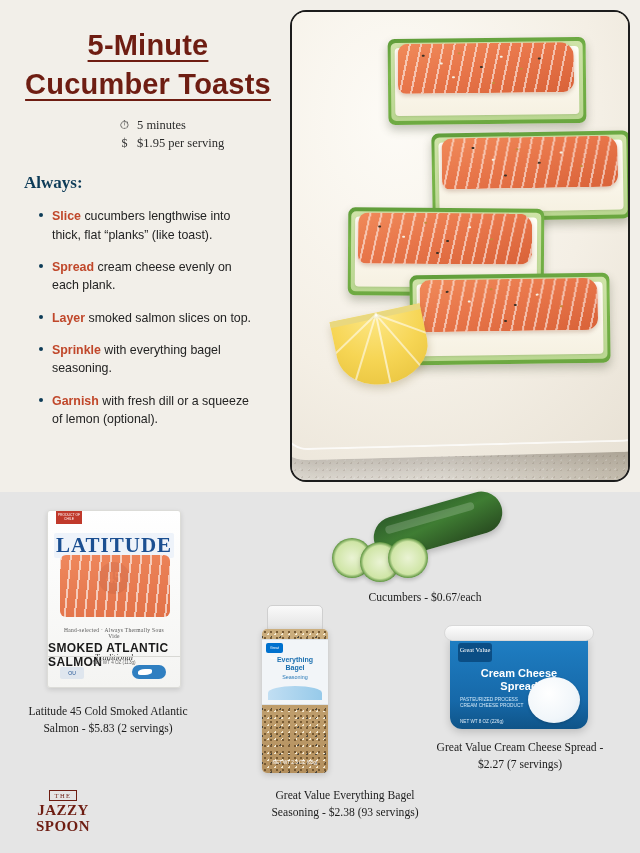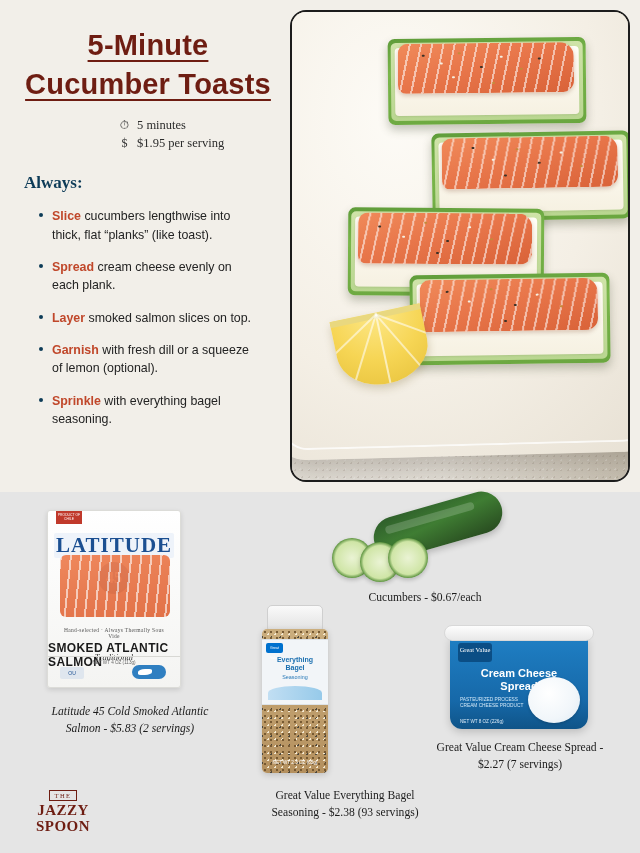--- a/index.html
+++ b/index.html
@@ -346,21 +346,21 @@
     background: #dfe6ee;
     font-size: 5px; color: #1b4f91;
     text-align: center; line-height: 12px;
   }
   .pack .wt {
     position: absolute;
     left: 0; right: 0; bottom: 22px;
     text-align: center;
     font-size: 4.6px; color: #666;
   }
-  .cap-salmon { position: absolute; left: 26px; top: 212px; width: 208px; font-style: italic; }
+  .cap-salmon { position: absolute; left: 4px; top: 212px; width: 208px; }
 
   
   .cuke-grp { position: absolute; left: 330px; top: 4px; width: 200px; height: 88px; }
   .cuke-big {
     position: absolute;
     left: 42px; top: 8px;
     width: 132px; height: 42px;
     border-radius: 21px;
     background: linear-gradient(170deg, #2d5c2a 0%, #3f7d33 45%, #27491f 100%);
     transform: rotate(-16deg);
@@ -581,24 +581,24 @@
       <li>
         <span class="kw">Slice</span><span> cucumbers lengthwise into thick, flat “planks” (like toast).</span>
       </li>
       <li>
         <span class="kw">Spread</span><span> cream cheese evenly on each plank.</span>
       </li>
       <li>
         <span class="kw">Layer</span><span> smoked salmon slices on top.</span>
       </li>
       <li>
-        <span class="kw">Garnish</span><span> with fresh dill or a squeeze of lemon (optional).</span>
+        <span class="kw">Sprinkle</span><span> with everything bagel seasoning.</span>
       </li>
       <li>
-        <span class="kw">Sprinkle</span><span> with everything bagel seasoning.</span>
+        <span class="kw">Garnish</span><span> with fresh dill or a squeeze of lemon (optional).</span>
       </li>
     </ul>
   </div>
 
   <div class="photo-wrap">
     <div class="photo">
       <div class="counter"></div>
 
       <div class="plate">
         <div class="plate-lip"></div>

